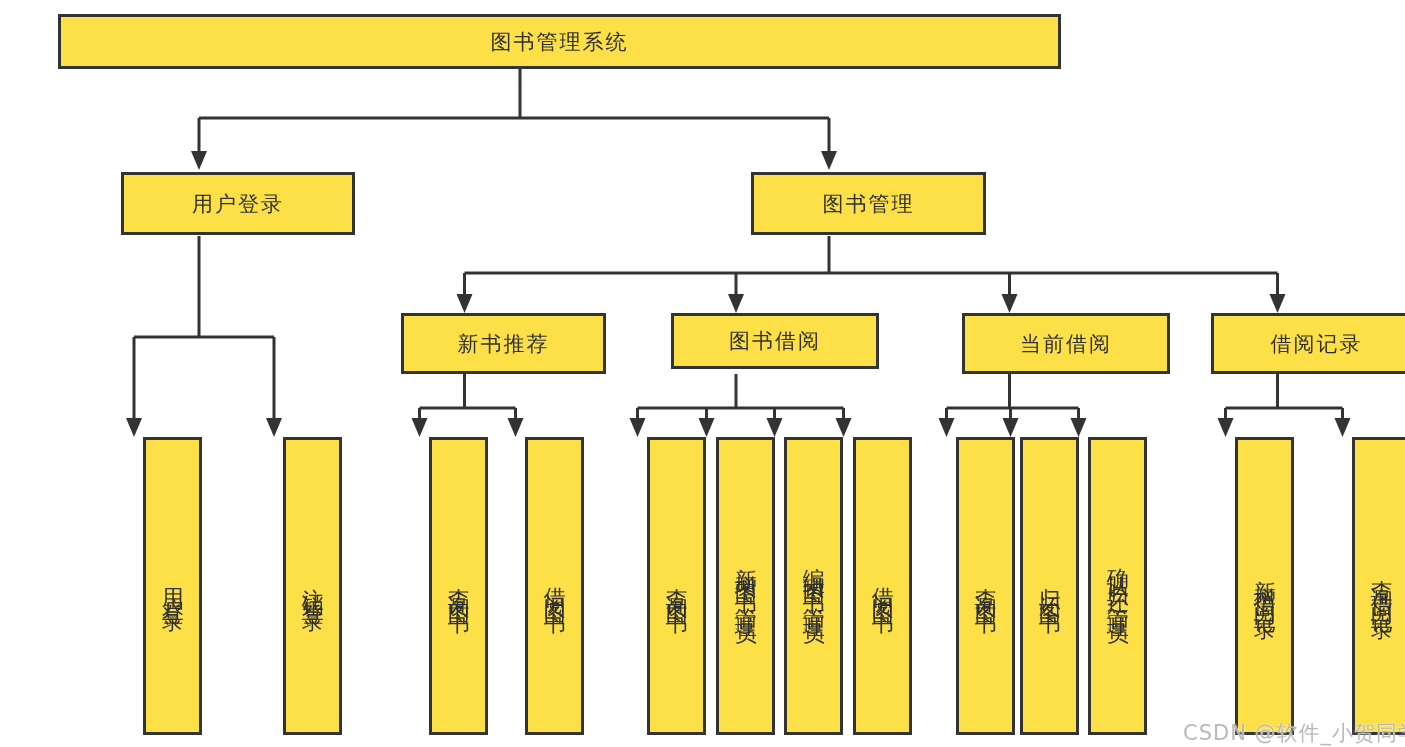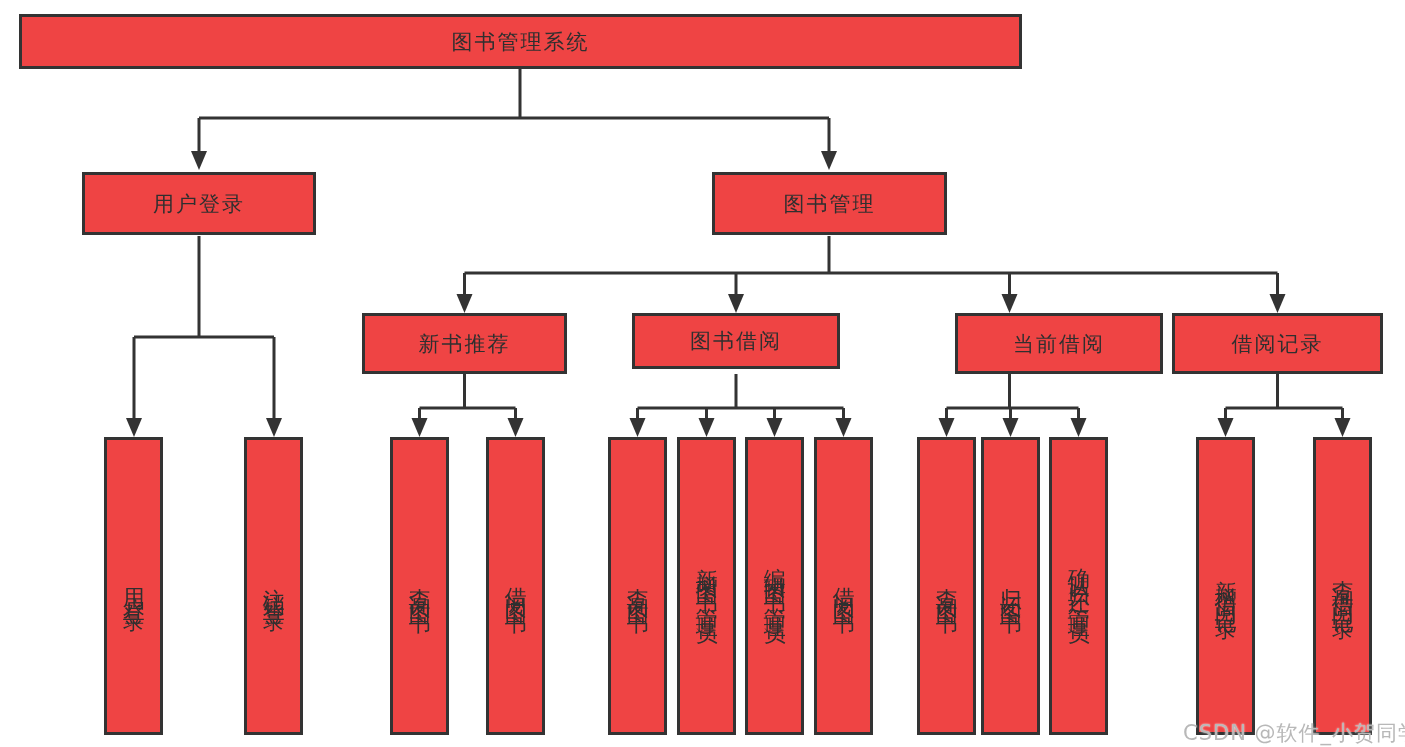--- a/index.html
+++ b/index.html
@@ -18,26 +18,27 @@
   .wires {
     position: absolute;
     left: 0; top: 0;
     width: 1405px;
     height: 747px;
     z-index: 0;
     pointer-events: none;
   }
   .node {
     position: absolute;
-    background: #ef4444;
+    background: #fde047;
     border: 3px solid #333333;
     display: flex;
     align-items: center;
     justify-content: center;
     z-index: 1;
+    margin-left: 39px;
   }
   .node.h { font-size: 21px; letter-spacing: 2px; }
   .node.root-box { font-size: 21px; }
   .vtext {
     writing-mode: vertical-rl;
     text-orientation: mixed;
     font-size: 22px;
     line-height: 1.2;
     letter-spacing: 8px;
     white-space: nowrap;
@@ -96,21 +97,21 @@
     </g>
   </svg>
 
   <div class="node h root-box" style="left:19px; top:14px; width:1003px; height:55px;">图书管理系统</div>
 
   <div class="node h" style="left:82px; top:172px; width:234px; height:63px;">用户登录</div>
   <div class="node h" style="left:362px; top:313px; width:205px; height:61px;">新书推荐</div>
 
   <div class="node h" style="left:712px; top:172px; width:235px; height:63px;">图书管理</div>
   <div class="node h" style="left:632px; top:313px; width:208px; height:56px;">图书借阅</div>
-  <div class="node h" style="left:955px; top:313px; width:208px; height:61px;">当前借阅</div>
+  <div class="node h" style="left:923px; top:313px; width:208px; height:61px;">当前借阅</div>
   <div class="node h" style="left:1172px; top:313px; width:211px; height:61px;">借阅记录</div>
 
   <div class="node" style="left:104px; top:437px; width:59px; height:298px;">
     <span class="vtext">用户登录</span>
   </div>
   <div class="node" style="left:244px; top:437px; width:59px; height:298px;">
     <span class="vtext">注销登录</span>
   </div>
 
   <div class="node" style="left:390px; top:437px; width:59px; height:298px;">

